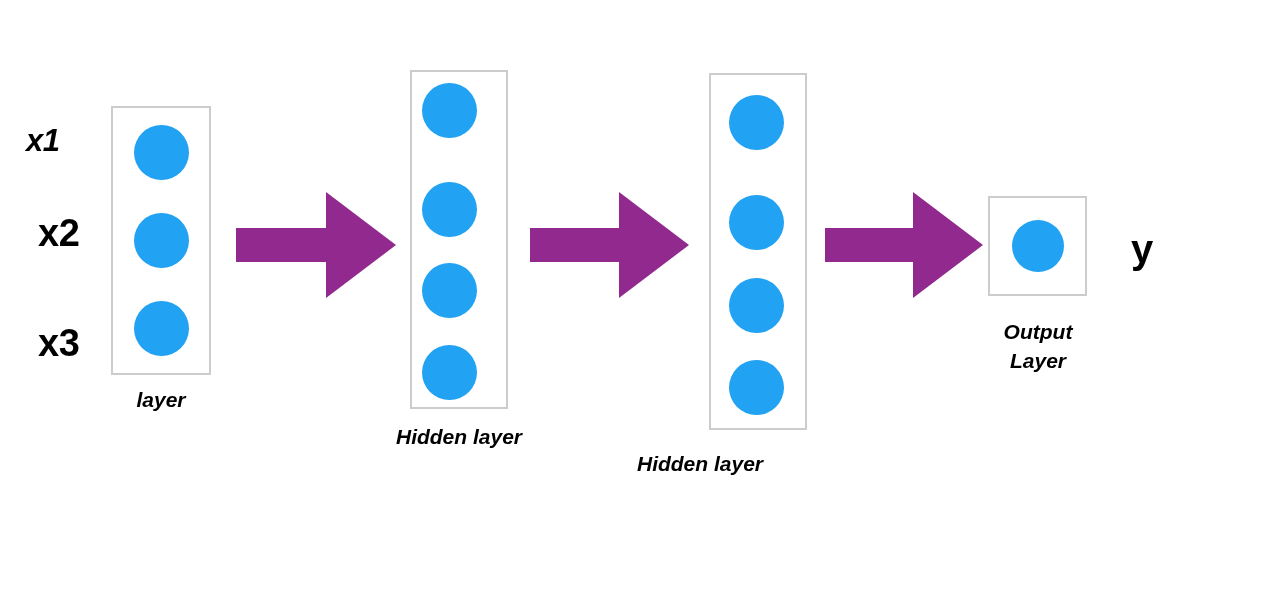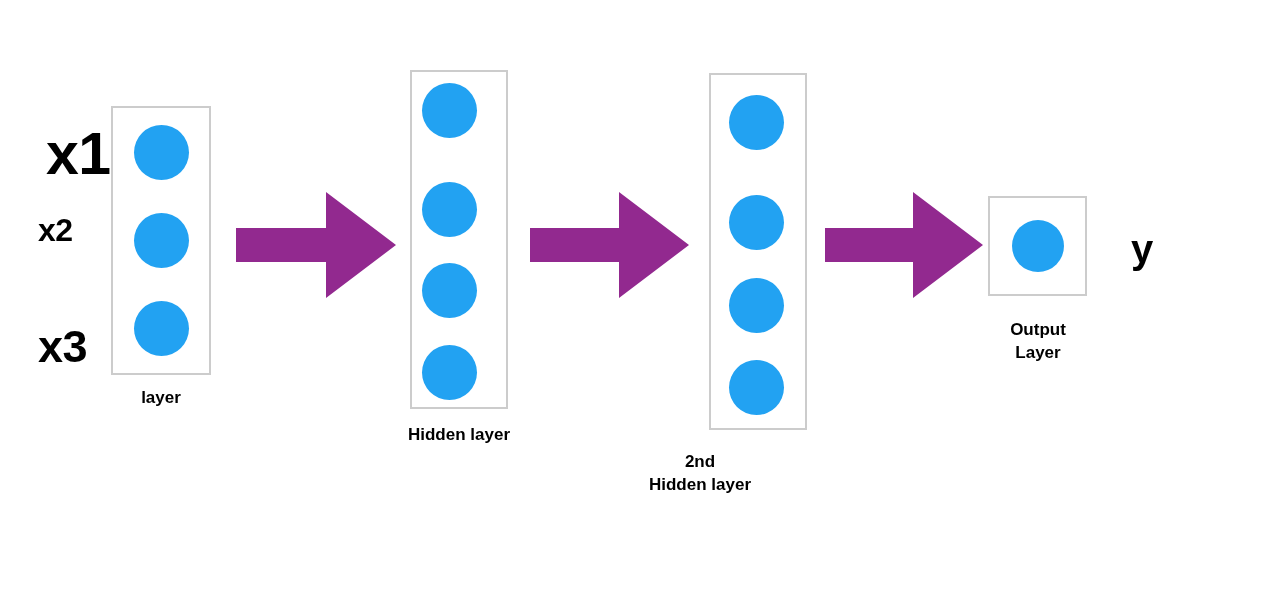--- a/index.html
+++ b/index.html
@@ -39,26 +39,27 @@
     font-weight: bold;
     color: #000000;
     line-height: 1;
     white-space: nowrap;
     letter-spacing: -0.5px;
   }
 
   
   .caption {
     position: absolute;
-    font-size: 17px;
+    font-size: 21px;
     font-weight: bold;
     color: #000000;
     text-align: center;
     line-height: 1.38;
     white-space: nowrap;
+    font-style: italic;
   }
   .caption .cap-line {
     display: block;
   }
 
   
   .out-label {
     position: absolute;
     font-size: 40px;
     font-weight: bold;
@@ -73,23 +74,23 @@
   }
   .arrow svg {
     display: block;
   }
 </style>
 </head>
 <body>
 
 <div id="canvas">
 
-  <div class="var-label" style="left:46px; top:125px; font-size:59px;">x1</div>
-  <div class="var-label" style="left:38px; top:214px; font-size:32px;">x2</div>
-  <div class="var-label" style="left:38px; top:324px; font-size:45px;">x3</div>
+  <div class="var-label" style="left:26px; top:125px; font-size:31px;font-style:italic;">x1</div>
+  <div class="var-label" style="left:38px; top:214px; font-size:38px;">x2</div>
+  <div class="var-label" style="left:38px; top:324px; font-size:38px;">x3</div>
 
   <div class="layer-box" style="left:111px; top:106px; width:100px; height:269px;"></div>
 
   <div class="node" style="left:134px; top:125px; width:55px; height:55px;"></div>
   <div class="node" style="left:134px; top:213px; width:55px; height:55px;"></div>
   <div class="node" style="left:134px; top:301px; width:55px; height:55px;"></div>
 
   <div class="caption" style="left:61px; top:386px; width:200px;">
     <span class="cap-line">layer</span>
   </div>
@@ -118,21 +119,20 @@
   </div>
 
   <div class="layer-box" style="left:709px; top:73px; width:98px; height:357px;"></div>
 
   <div class="node" style="left:729px; top:95px; width:55px; height:55px;"></div>
   <div class="node" style="left:729px; top:195px; width:55px; height:55px;"></div>
   <div class="node" style="left:729px; top:278px; width:55px; height:55px;"></div>
   <div class="node" style="left:729px; top:360px; width:55px; height:55px;"></div>
 
   <div class="caption" style="left:600px; top:450px; width:200px;">
-    <span class="cap-line">2nd</span>
     <span class="cap-line">Hidden layer</span>
   </div>
 
   <div class="arrow" style="left:825px; top:192px; width:158px; height:106px;">
     <svg width="158" height="106" viewBox="0 0 158 106" xmlns="http://www.w3.org/2000/svg">
       <polygon points="0,36 88,36 88,0 158,53 88,106 88,70 0,70" fill="#92298f"></polygon>
     </svg>
   </div>
 
   <div class="layer-box" style="left:988px; top:196px; width:99px; height:100px;"></div>

